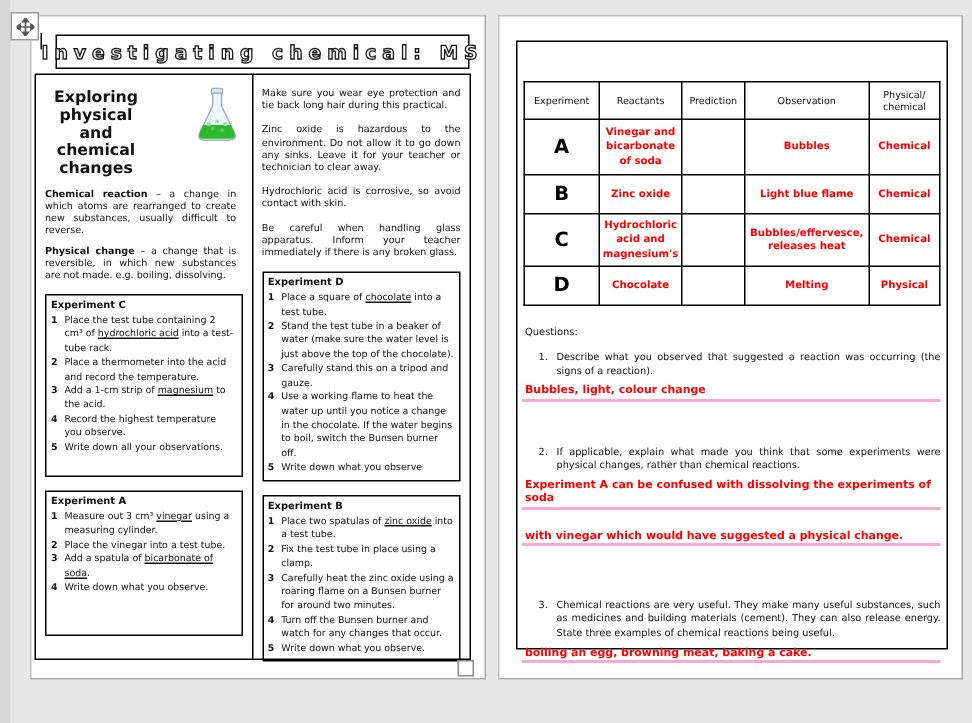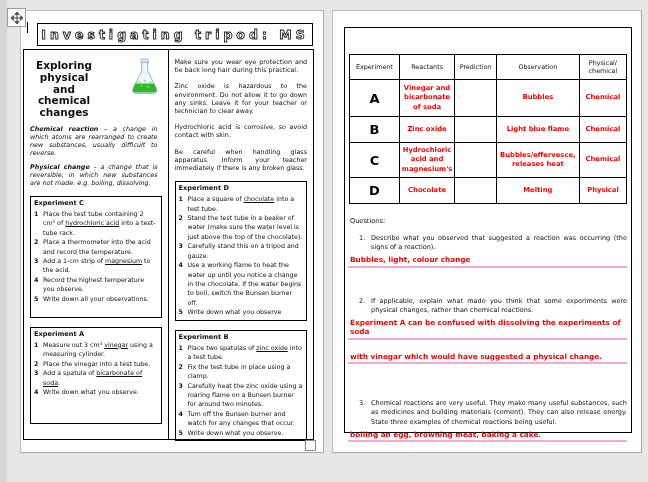--- a/index.html
+++ b/index.html
@@ -19,21 +19,21 @@
   .caret{position:absolute;left:6px;top:11px;width:1px;height:11px;background:#000;}
   .title-box{position:absolute;left:16px;top:12px;width:276px;height:23px;border:1.5px solid #000;display:flex;align-items:center;justify-content:center;box-sizing:border-box;}
   .title-text{font-size:12.5px;font-weight:bold;letter-spacing:4px;white-space:nowrap;color:#fff;-webkit-text-stroke:0.9px #1a1a1a;}
   @supports not (-webkit-text-stroke: 1px #000){ .title-text{color:#1a1a1a;} }
 
   .big-box{position:absolute;left:2px;top:38px;width:291px;height:391px;border:1.5px solid #000;box-sizing:border-box;display:flex;}
   .col{width:50%;box-sizing:border-box;padding:8px 6px 4px 6px;}
   .colL{border-right:1.5px solid #000;}
   .intro-row{display:flex;align-items:flex-start;gap:36px;}
   .intro-heading{flex:1;font-size:10.5px;font-weight:bold;text-align:center;line-height:1.12;padding:2px 0 0 6px;color:#111;}
-  .def{font-size:6.4px;line-height:1.25;text-align:justify;margin:6px 4px 0 0;color:#111;font-style:italic;}
+  .def{font-size:6.4px;line-height:1.25;text-align:justify;margin:6px 4px 0 0;color:#111;}
   .def b{font-weight:bold;}
   .safety-note{font-size:6.4px;line-height:1.28;text-align:justify;margin:0 0 8px 0;color:#111;}
   .exp-box{border:1.4px solid #000;margin-top:9px;padding:2px 3px 3px 3px;box-sizing:border-box;}
   .exp-box .exp-title{font-size:6.6px;font-weight:bold;margin:0 0 2px 0;color:#111;}
   .step{display:flex;font-size:6.3px;line-height:1.5;color:#111;}
   .step .n{width:9px;flex:none;font-weight:bold;}
   .step .t{flex:1;}
   .ul{text-decoration:underline;text-underline-offset:1px;}
   .resize-handle{position:absolute;left:284px;top:429px;width:11px;height:11px;background:#fff;border:1px solid #8a8a8a;box-sizing:border-box;}
 
@@ -66,21 +66,21 @@
           <path d="M6 0 L7.8 2.4 H4.2 Z"></path>
             <path d="M6 12 L4.2 9.6 h3.6 Z"></path>
           <path d="M0 6 L2.4 4.2 v3.6 Z"></path>
             <path d="M12 6 L9.6 7.8 V4.2 Z"></path>
         </g>
       </svg>
     </div>
     <div class="caret"></div>
 
     <div class="title-box">
-      <span class="title-text">Investigating tripod: MS</span>
+      <span class="title-text">Investigating chemical: MS</span>
     </div>
 
     <div class="big-box">
       <div class="col colL">
         <div class="intro-row">
           <div class="intro-heading">Exploring physical and chemical changes</div>
           <svg width="34" height="38" viewBox="0 0 34 38">
             <rect x="13.2" y="0.6" width="7.6" height="4.5" rx="1" fill="#d9e6f2" stroke="#9ab0c4" stroke-width="0.8"></rect>
             <path d="M14 4 h6 v8.5 l8.6 18 q2.4 5.2 -3.3 5.2 h-16.6 q-5.7 0 -3.3 -5.2 L14 12.5 Z" fill="#eef5fb" stroke="#9ab0c4" stroke-width="1"></path>
             <path d="M7.6 25.5 h18.8 l2.2 4.6 q2 4.7 -3 4.7 h-17.2 q-5 0 -3 -4.7 Z" fill="#2eb82e"></path>

